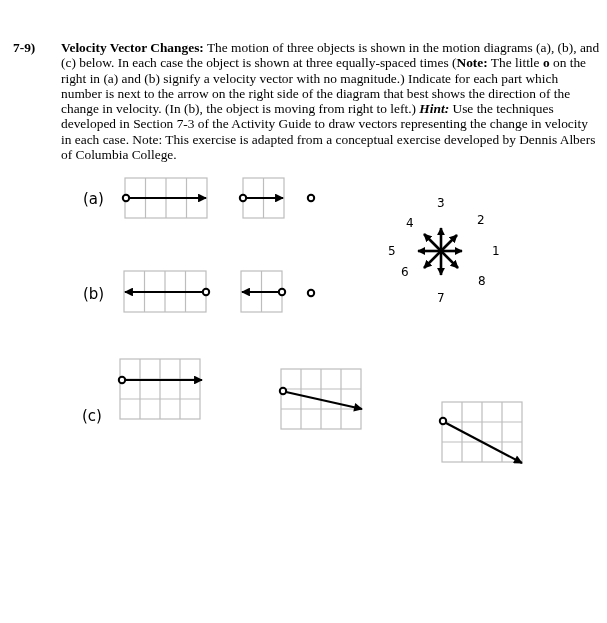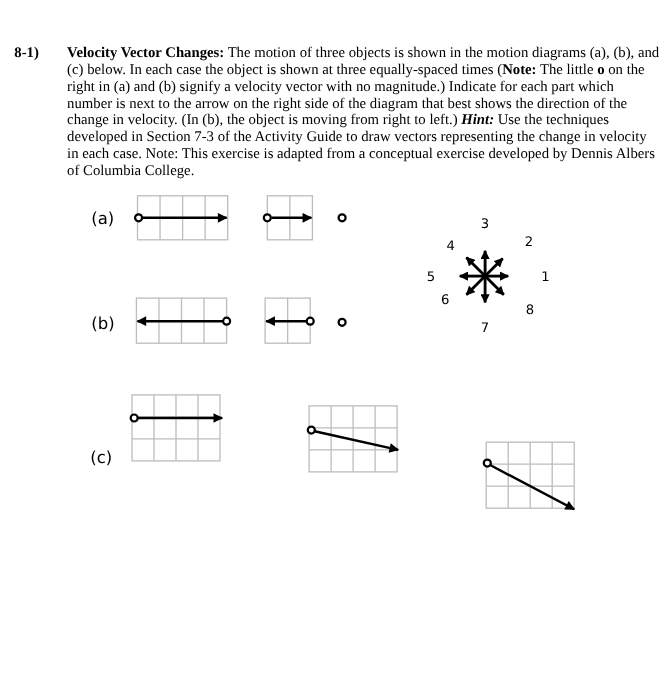--- a/index.html
+++ b/index.html
@@ -7,21 +7,21 @@
   .qnum { position:absolute; left:13px; top:40px; font-weight:bold; font-size:13.4px; }
   .qtext { position:absolute; left:61px; top:40px; width:540px; font-size:13.4px; line-height:15.3px; }
   .qtext b { font-weight:bold; }
   .diagram { position:absolute; left:0; top:0; }
   .lbl { font-family:"DejaVu Sans", sans-serif; font-size:15px; }
   .compass-lbl { font-family:"DejaVu Sans", sans-serif; font-size:12px; }
 </style>
 </head>
 <body>
 
-<div class="qnum">8-1)</div>
+<div class="qnum">7-9)</div>
 <div class="qtext"><b>Velocity Vector Changes:</b><span> The motion of three objects is shown in the motion diagrams (a), (b), and (c) below. In each case the object is shown at three equally-spaced times (</span><b>Note:</b><span> The little </span><b>o</b><span> on the right in (a) and (b) signify a velocity vector with no magnitude.) Indicate for each part which number is next to the arrow on the right side of the diagram that best shows the direction of the change in velocity. (In (b), the object is moving from right to left.) </span><b><i>Hint:</i></b><span> Use the techniques developed in Section 7-3 of the Activity Guide to draw vectors representing the change in velocity in each case. Note: This exercise is adapted from a conceptual exercise developed by Dennis Albers of Columbia College.</span></div>
 
 <svg class="diagram" width="607" height="623" viewBox="0 0 607 623" xmlns="http://www.w3.org/2000/svg">
   <defs>
     <marker id="ah" viewBox="0 0 10 10" refX="9" refY="5" markerWidth="5" markerHeight="4" orient="auto" markerUnits="strokeWidth">
       <path d="M0,0 L10,5 L0,10 z" fill="#000"></path>
     </marker>
     <marker id="ahc" viewBox="0 0 10 10" refX="9" refY="5" markerWidth="3.2" markerHeight="3.2" orient="auto" markerUnits="strokeWidth">
       <path d="M0,0 L10,5 L0,10 z" fill="#000"></path>
     </marker>

